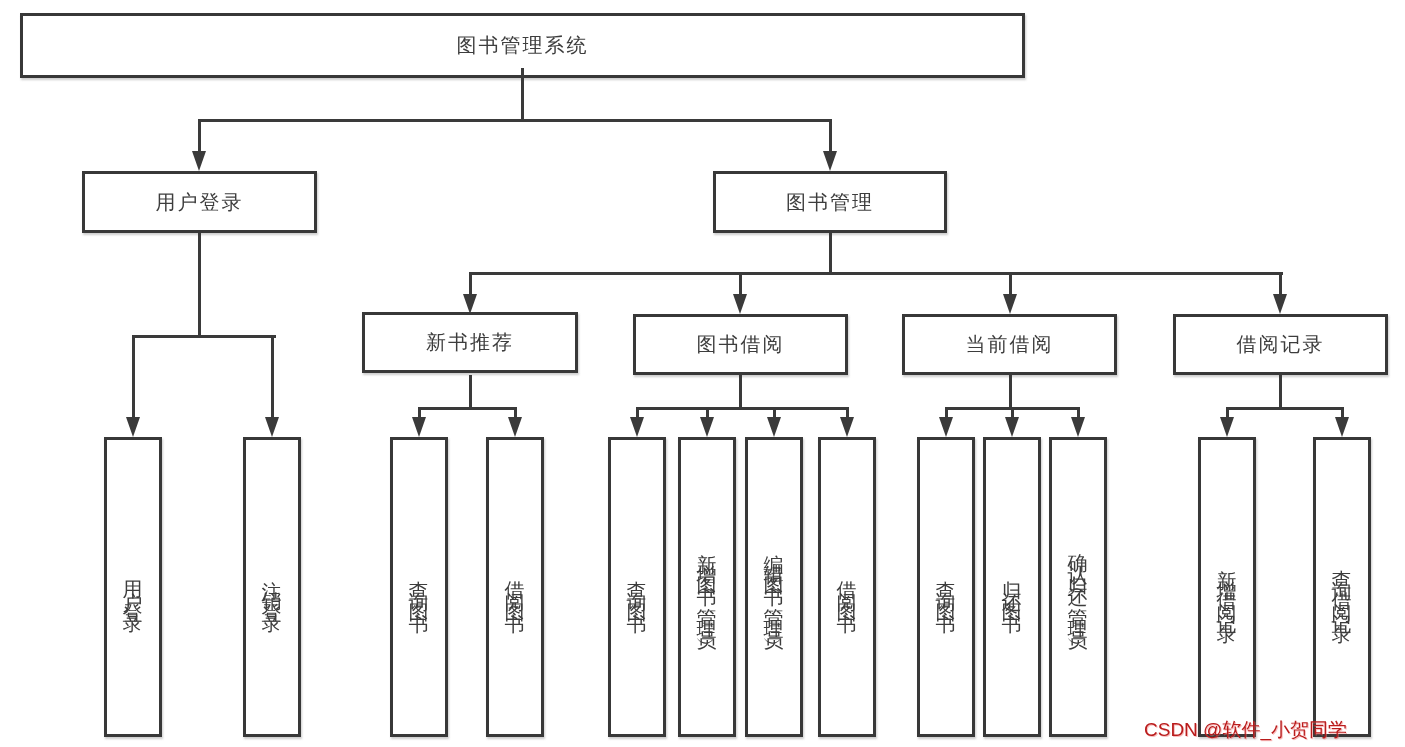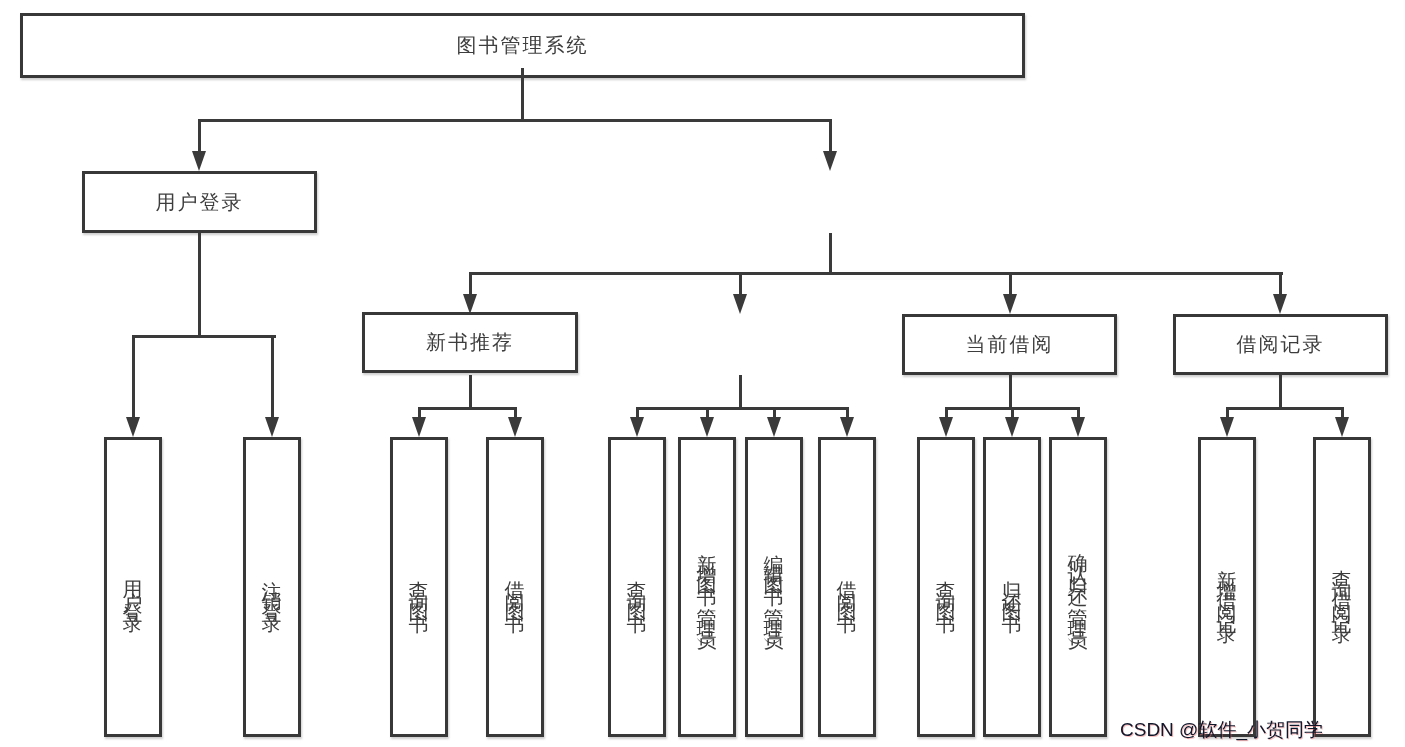--- a/index.html
+++ b/index.html
@@ -21,35 +21,37 @@
     writing-mode:vertical-lr;text-align:center;
     line-height:52px;font-size:20px;letter-spacing:11px;
   }
   .line{position:absolute;background:#3a3a3a;}
   .arrow-down{
     position:absolute;width:0;height:0;
     border-left:7px solid transparent;border-right:7px solid transparent;
     border-top:20px solid #3a3a3a;
   }
   .watermark{
-    position:absolute;left:1120px;top:717px;width:218px;
-    font-size:19px;color:#0f172a;white-space:nowrap;
+    position:absolute;left:1144px;top:717px;width:218px;
+    font-size:19px;color:#b91c1c;white-space:nowrap;
     text-shadow:1px 1px 0 rgba(244,110,110,0.45);
   }
 </style>
 </head>
 <body>
 
 <div class="stage">
 
   <div class="box h-box" style="left:20px;top:13px;width:1005px;height:65px">图书管理系统</div>
 
   <div class="box h-box" style="left:82px;top:171px;width:235px;height:62px">用户登录</div>
+  <div class="box h-box" style="left:713px;top:171px;width:234px;height:62px">图书管理</div>
 
   <div class="box h-box" style="left:362px;top:312px;width:216px;height:61px">新书推荐</div>
+  <div class="box h-box" style="left:633px;top:314px;width:215px;height:61px">图书借阅</div>
   <div class="box h-box" style="left:902px;top:314px;width:215px;height:61px">当前借阅</div>
   <div class="box h-box" style="left:1173px;top:314px;width:215px;height:61px">借阅记录</div>
 
   <div class="box leaf" style="left:104px">用户登录</div>
   <div class="box leaf" style="left:243px">注销登录</div>
 
   <div class="box leaf" style="left:390px">查询图书</div>
   <div class="box leaf" style="left:486px">借阅图书</div>
 
   <div class="box leaf" style="left:608px">查询图书</div>

